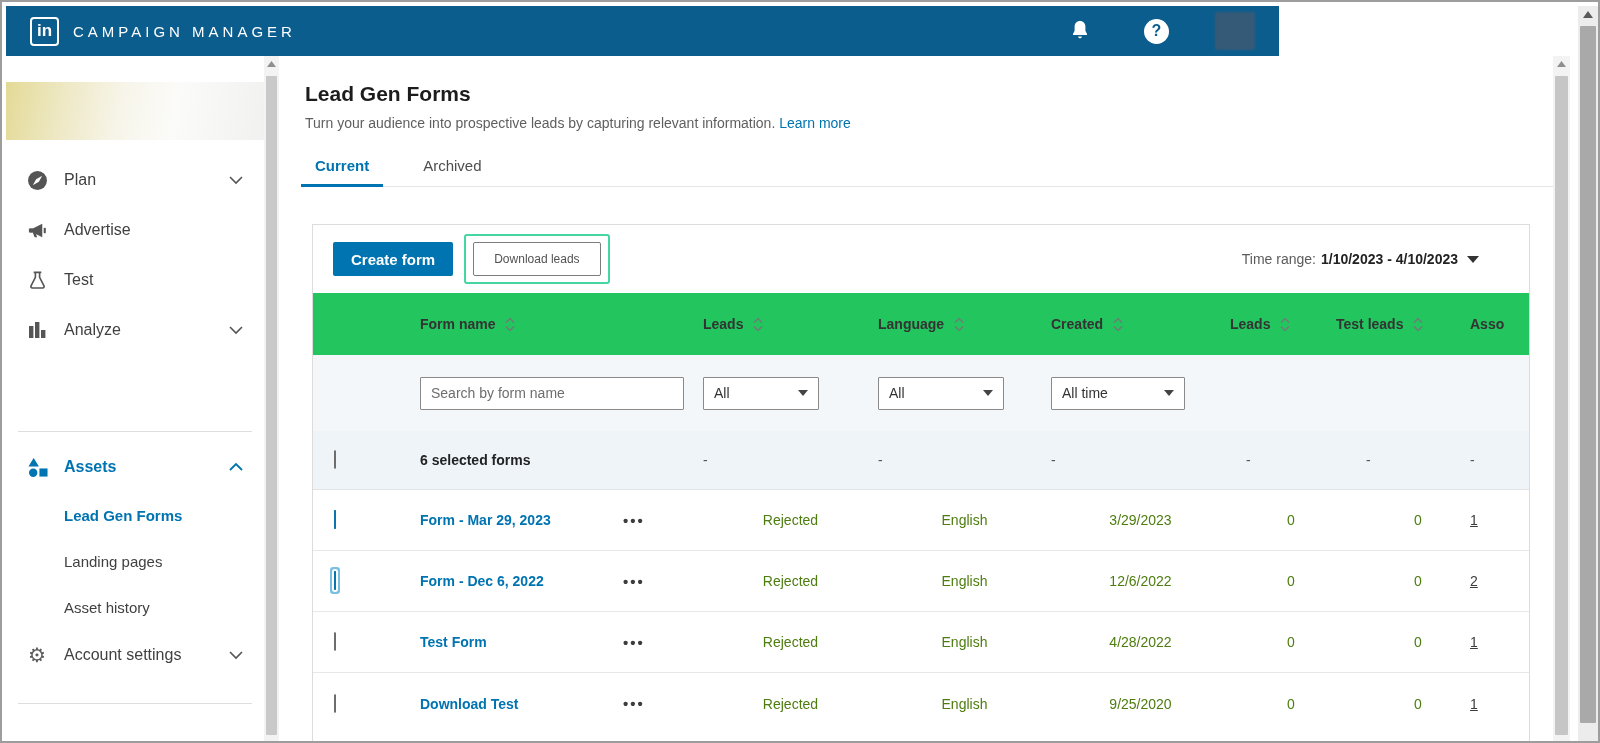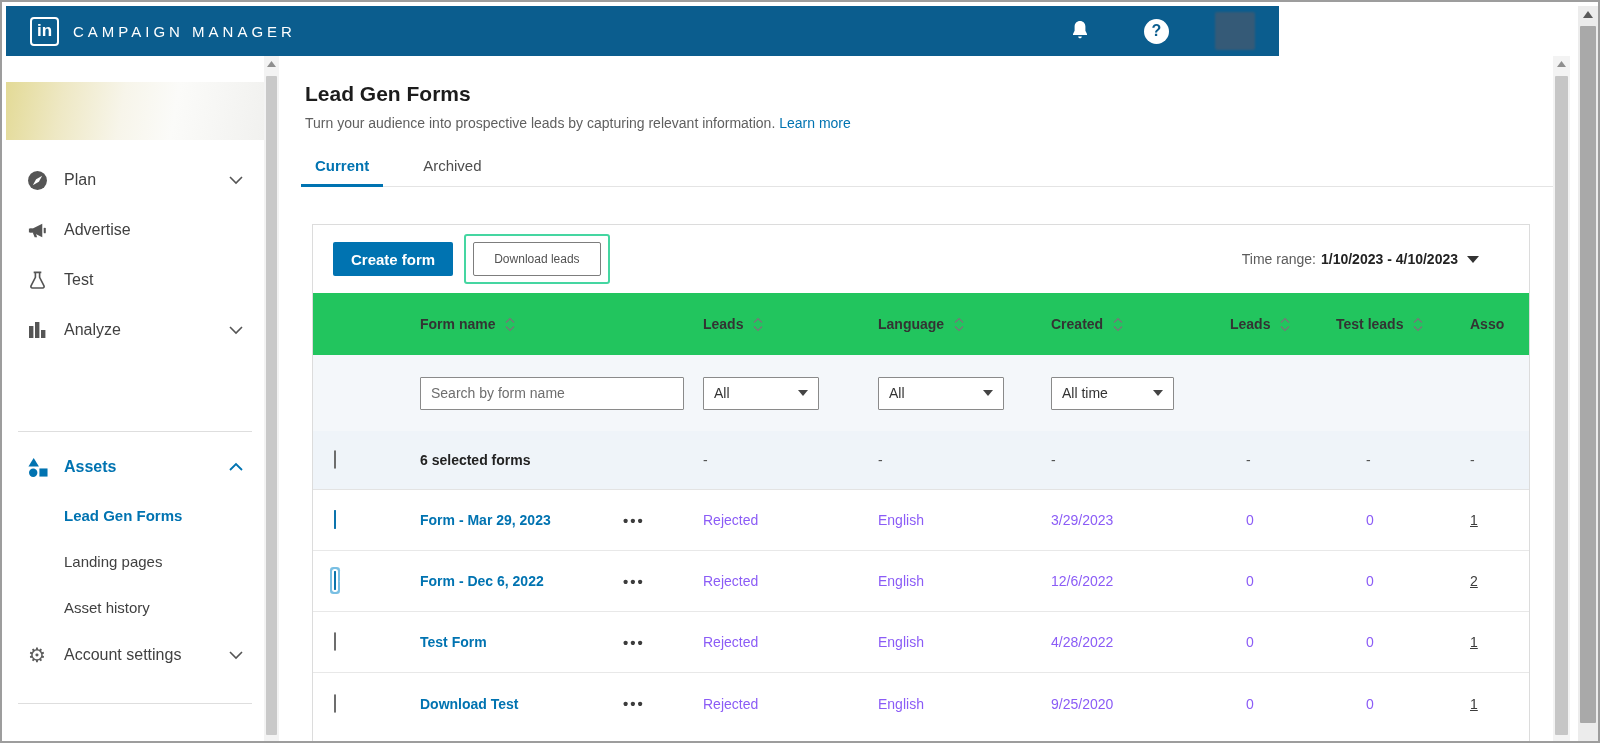--- a/index.html
+++ b/index.html
@@ -85,30 +85,30 @@
 
   .filter-row { height:76px; background:#f4f7fa; }
   .search-input { grid-column:2 / span 2; width:264px; height:33px; border:1px solid #8a8a8a; border-radius:1px;
                   padding:0 10px; font-size:14px; color:#333; font-family:"Liberation Sans",sans-serif; background:#fff; }
   .search-input::placeholder { color:#6e6e6e; }
   .dropdown { width:116px; height:33px; background:#fff; border:1px solid #8a8a8a; border-radius:1px;
               display:flex; align-items:center; padding:0 10px; font-size:14px; color:#333; cursor:pointer; }
   .dropdown .dd-caret { margin-left:auto; width:0; height:0; border-left:5px solid transparent;
                         border-right:5px solid transparent; border-top:6px solid #444; }
   .dd-lang { width:126px; }
-  .dd-time { width:123px; }
+  .dd-time { width:134px; }
 
   .selection-row { height:59px; background:#eff4f9; border-bottom:1px solid #e3e3e3; }
   .sel-label { font-size:14px; font-weight:700; color:#222; }
   .dash { font-size:14px; color:#555; }
 
   .data-row { height:61px; background:#fff; border-bottom:1px solid #e8e8e8; }
   .data-row:last-child { border-bottom:none; }
   .form-link { font-size:14px; font-weight:700; color:#0073b1; text-decoration:none; cursor:pointer; }
-  .cell { font-size:14px; color:#8b5cf6; }
+  .cell { font-size:14px; color:#4d7c0f;text-align:center; }
   .num-leads { padding-left:16px; }
   .num-test { padding-left:30px; }
   .asso-link { font-size:14px; color:#3c3c3c; text-decoration:underline; cursor:pointer; }
   .more-dots { font-size:15px; color:#3c3c3c; letter-spacing:2px; font-weight:700; cursor:pointer; }
 
   .checkbox { width:19px; height:19px; border:1.5px solid #6d6d6d; border-radius:3px; background:#fff;
               cursor:pointer; position:relative; margin-left:1px; }
   .checkbox.checked { background:#0b74ad; border-color:#0b74ad; }
   .checkbox.checked::after { content:"\2713"; position:absolute; left:3px; top:0px;
                              color:#fff; font-size:14px; font-weight:700; }

